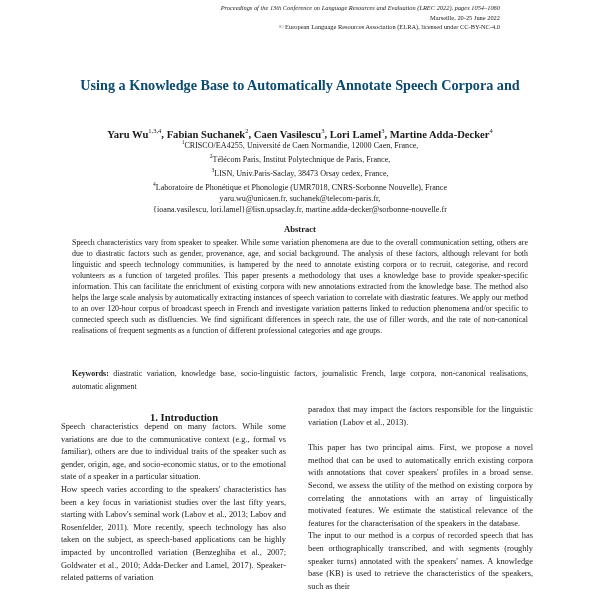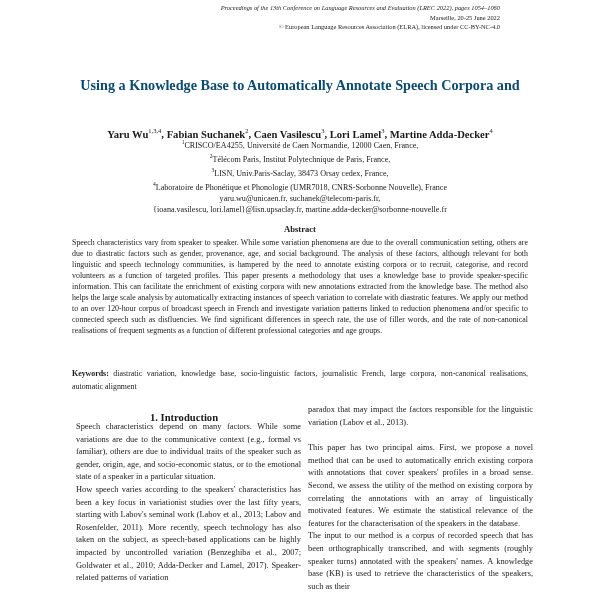--- a/index.html
+++ b/index.html
@@ -44,21 +44,21 @@
     .keywords b { font-weight: bold; }
     .sec-head {
       position: absolute; left: 72px; width: 224px; top: 396px;
       text-align: center; font-weight: bold; font-size: 10.6px; margin-top: 16px;
     }
     .col {
       position: absolute; width: 225px;
       text-align: justify; font-size: 8.4px; line-height: 12.6px;
     }
     .col p { margin: 0; }
-    .col.left { left: 76px; top: 421px; }
+    .col.left { left: 61px; top: 421px; }
     .col.right { left: 308px; top: 404px; }
     .col .gap { height: 13px; }
   </style>
 </head>
 <body>
 
 <div class="header-meta">
   <div class="proc">Proceedings of the 13th Conference on Language Resources and Evaluation (LREC 2022), pages 1054–1060</div>
   <div>Marseille, 20-25 June 2022</div>
   <div>© European Language Resources Association (ELRA), licensed under CC-BY-NC-4.0</div>

